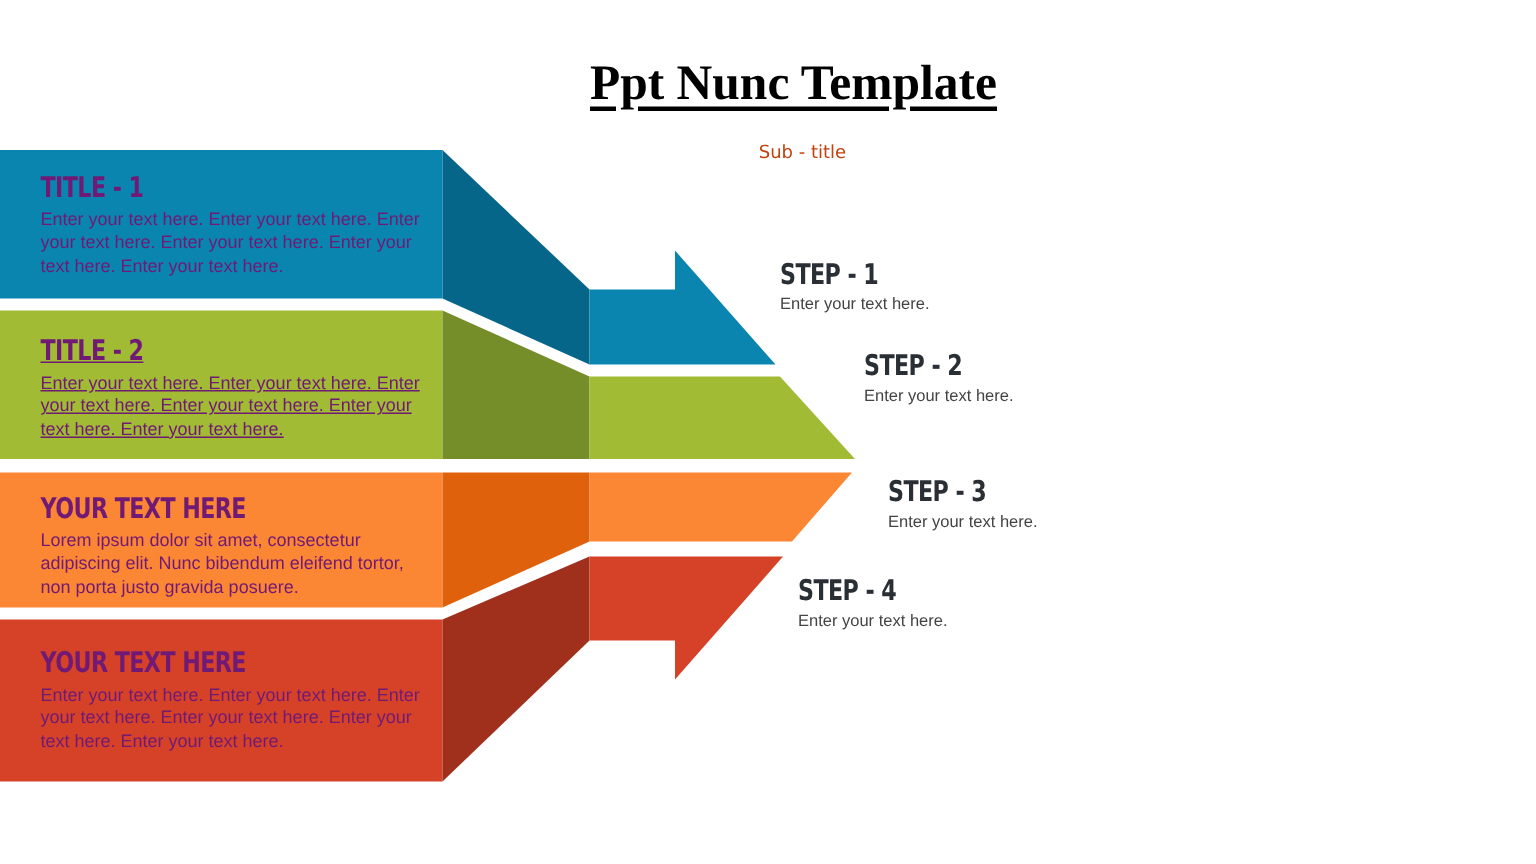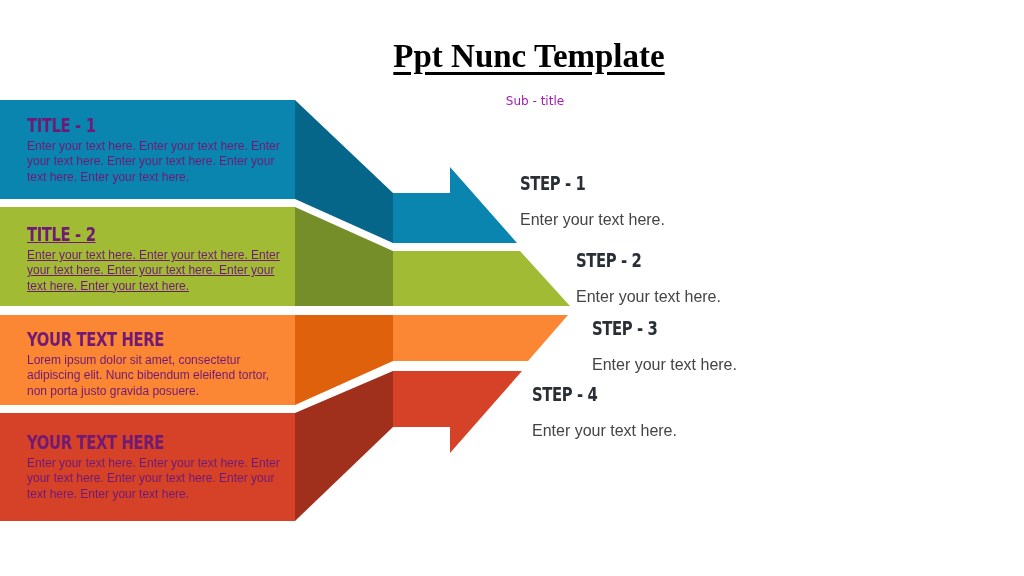--- a/index.html
+++ b/index.html
@@ -15,21 +15,21 @@
       font-weight: bold; font-size: 33px; color: #000;
       text-decoration: underline; text-decoration-thickness: 3px;
       text-underline-offset: 5px;
       margin: 0;
     }
     .slide-title span { margin-left: 34px; }
     .slide-subtitle {
       position: absolute; left: 0; right: 0; top: 94px;
       text-align: center;
       font-family: "DejaVu Sans", sans-serif;
-      font-size: 12px; color: #a21caf; margin: 0;
+      font-size: 12px; color: #c2410c; margin: 0;
     }
     .slide-subtitle span { margin-left: 46px; }
     svg.arrows { position: absolute; left: 0; top: 0; }
     .band-text {
       position: absolute; left: 27px; width: 258px; color: #701a75;
     }
     .band-heading {
       font-family: "DejaVu Sans", sans-serif;
       font-weight: bold; font-size: 19px; letter-spacing: -0.5px;
       transform: scaleX(0.78); transform-origin: left center;
@@ -43,21 +43,21 @@
       position: absolute; color: #2a2f35;
     }
     .step-heading {
       font-family: "DejaVu Sans", sans-serif;
       font-weight: bold; font-size: 19px; letter-spacing: -0.5px;
       transform: scaleX(0.78); transform-origin: left center;
       white-space: nowrap; line-height: 24px;
     }
     .step-body {
       font-family: "Liberation Sans", sans-serif;
-      font-size: 16px; color: #444; margin-top: 16px;
+      font-size: 11px; color: #444; margin-top: 2px;
     }
   </style>
 </head>
 <body>
 
 <h1 class="slide-title"><span>Ppt Nunc Template</span></h1>
 <p class="slide-subtitle"><span>Sub - title</span></p>
 
 <svg class="arrows" width="1024" height="576" viewBox="0 0 1024 576">
 
@@ -100,21 +100,21 @@
 </div>
 <div class="band-text" style="top:430px;">
   <div class="band-heading">YOUR TEXT HERE</div>
   <div class="band-body">Enter your text here. Enter your text here. Enter your text here. Enter your text here. Enter your text here. Enter your text here.</div>
 </div>
 
 <div class="step" style="left:520px; top:171px;">
   <div class="step-heading">STEP - 1</div>
   <div class="step-body">Enter your text here.</div>
 </div>
-<div class="step" style="left:576px; top:248px;">
+<div class="step" style="left:576px; top:232px;">
   <div class="step-heading">STEP - 2</div>
   <div class="step-body">Enter your text here.</div>
 </div>
 <div class="step" style="left:592px; top:316px;">
   <div class="step-heading">STEP - 3</div>
   <div class="step-body">Enter your text here.</div>
 </div>
 <div class="step" style="left:532px; top:382px;">
   <div class="step-heading">STEP - 4</div>
   <div class="step-body">Enter your text here.</div>

